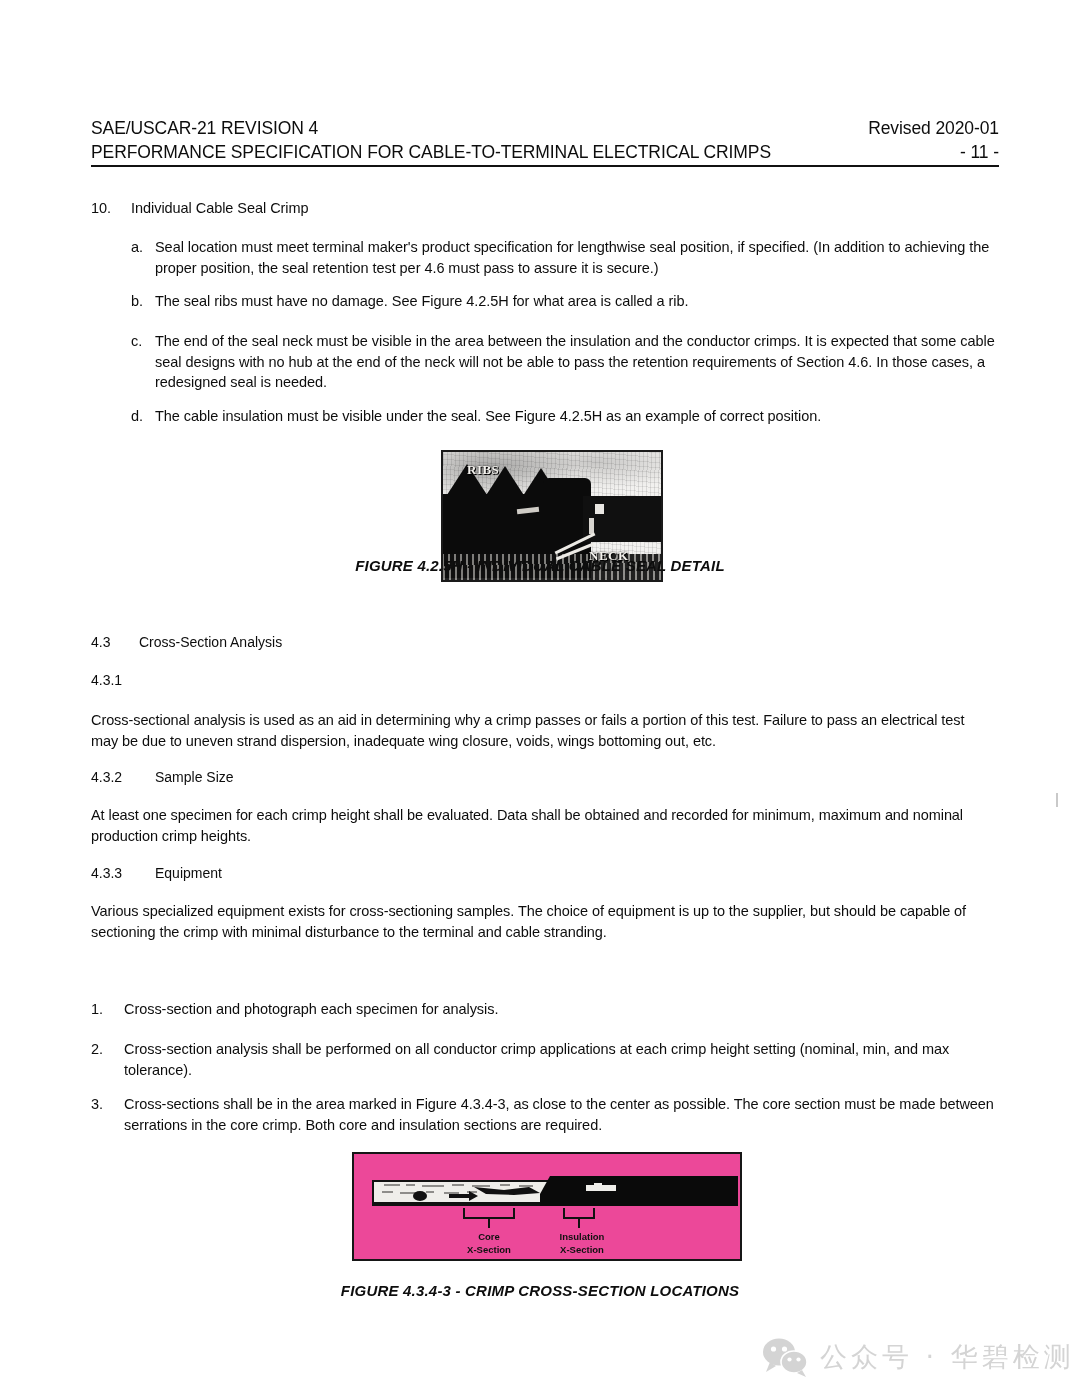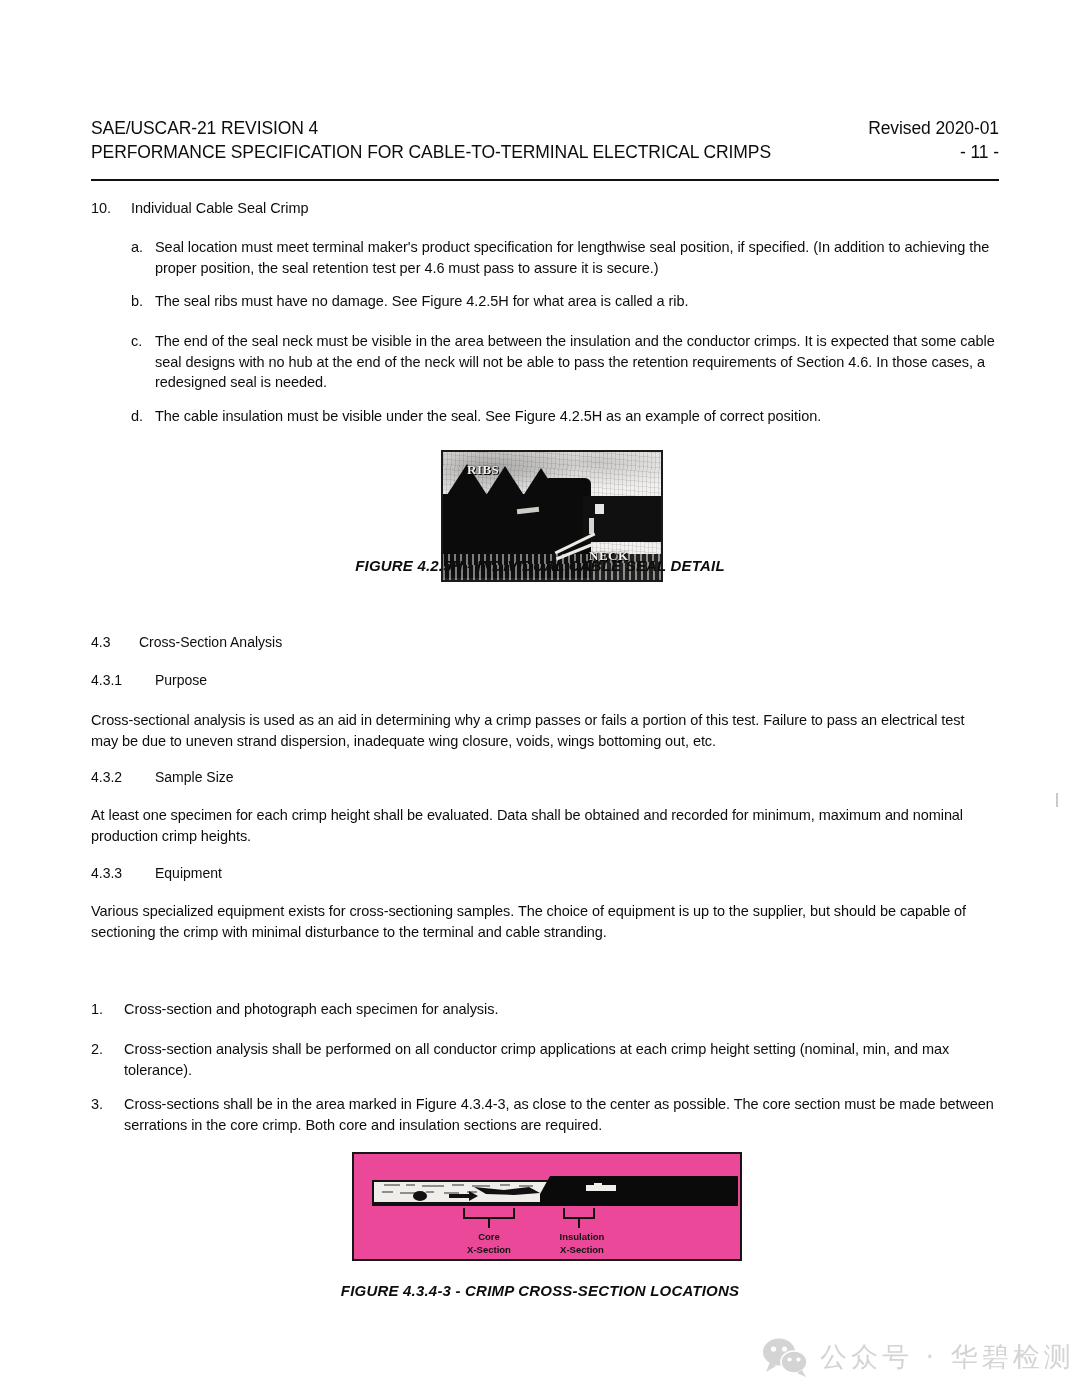--- a/index.html
+++ b/index.html
@@ -34,21 +34,21 @@
     display: flex;
     justify-content: space-between;
     align-items: baseline;
     font-size: 17.5px;
     line-height: 24px;
     letter-spacing: -0.1px;
     white-space: nowrap;
   }
   .header-row.second {
     border-bottom: 2px solid #111;
-    padding-bottom: 15px;
+    padding-bottom: 1px;
   }
   .header-left { text-align: left; }
   .header-right { text-align: right; }
 
   .listrow {
     position: absolute;
     display: flex;
     font-size: 14.5px;
     line-height: 20.5px;
     letter-spacing: -0.05px;
@@ -335,21 +335,20 @@
 
   <div class="figcaption" style="top:557px;">FIGURE 4.2.5H - INDIVIDUAL CABLE SEAL DETAIL</div>
 
   <div class="heading" style="left:91px; top:632px; width:600px;">
     <span class="num" style="width:48px;">4.3</span>
     <span class="label">Cross-Section Analysis</span>
   </div>
 
   <div class="heading" style="left:91px; top:670px; width:600px;">
     <span class="num" style="width:64px;">4.3.1</span>
-    <span class="label">Purpose</span>
   </div>
 
   <div class="para" style="left:91px; top:710px; width:903px;">Cross-sectional analysis is used as an aid in determining why a crimp passes or fails a portion of this test. Failure to pass an electrical test may be due to uneven strand dispersion, inadequate wing closure, voids, wings bottoming out, etc.</div>
 
   <div class="heading" style="left:91px; top:767px; width:600px;">
     <span class="num" style="width:64px;">4.3.2</span>
     <span class="label">Sample Size</span>
   </div>
 
   <div class="para" style="left:91px; top:805px; width:903px;">At least one specimen for each crimp height shall be evaluated. Data shall be obtained and recorded for minimum, maximum and nominal production crimp heights.</div>

